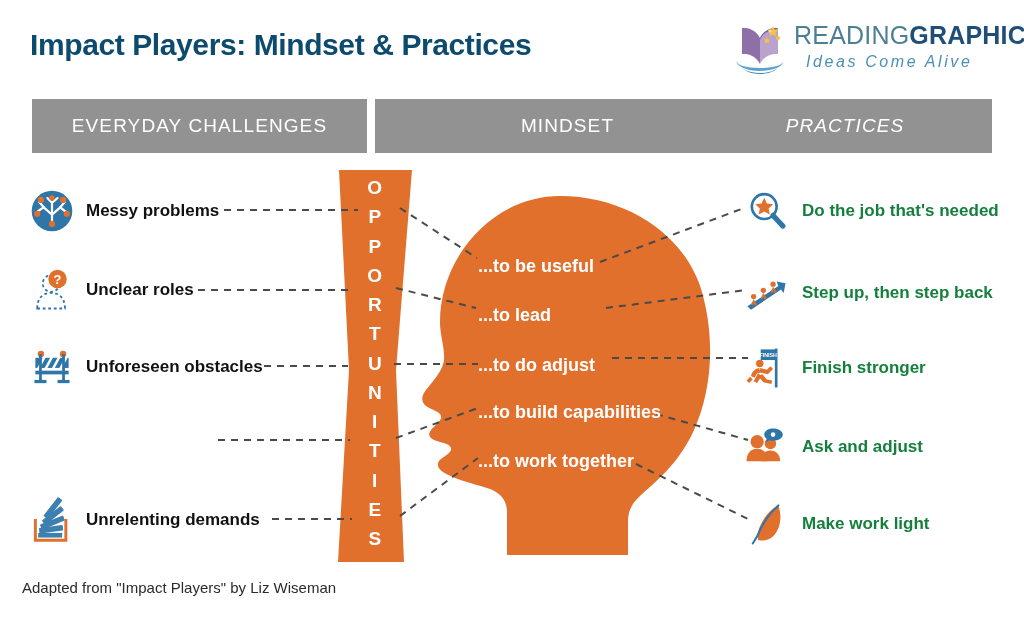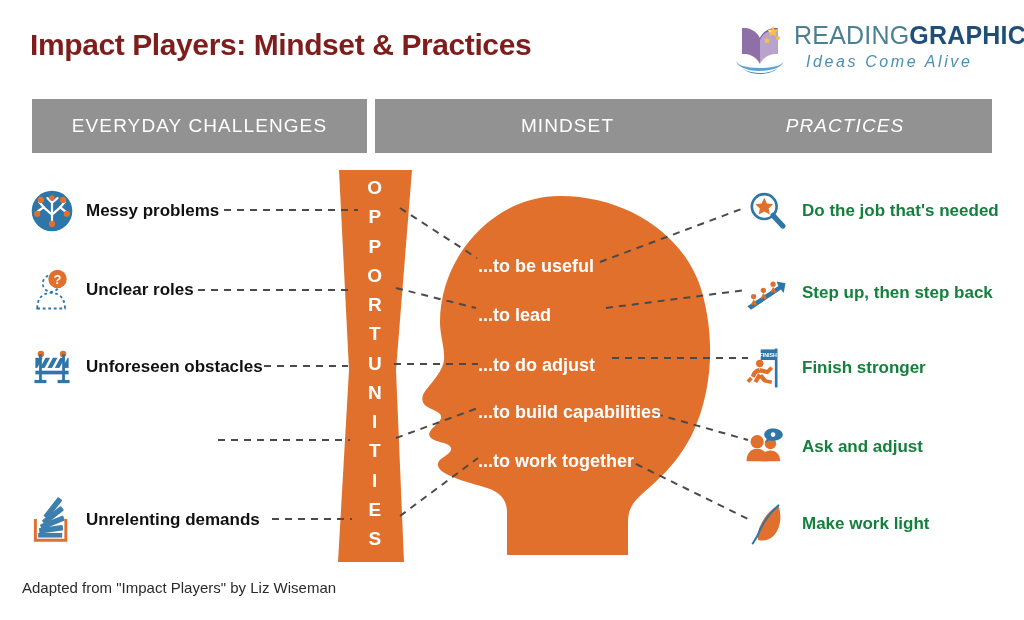--- a/index.html
+++ b/index.html
@@ -18,21 +18,21 @@
     overflow: hidden;
   }
 
   
   #page-title {
     position: absolute;
     left: 30px;
     top: 28px;
     font-size: 30px;
     font-weight: bold;
-    color: #7f1d1d;
+    color: #0c4a6e;
     letter-spacing: -0.4px;
     white-space: nowrap;
   }
 
   
   #logo {
     position: absolute;
     left: 732px;
     top: 18px;
     width: 262px;

